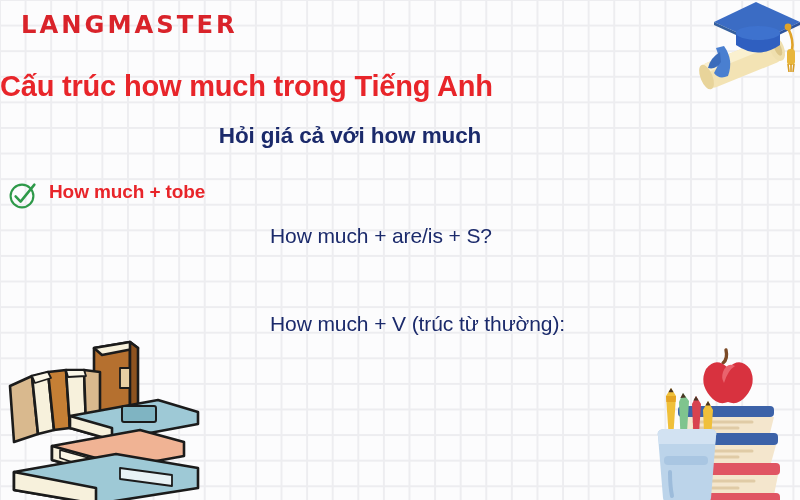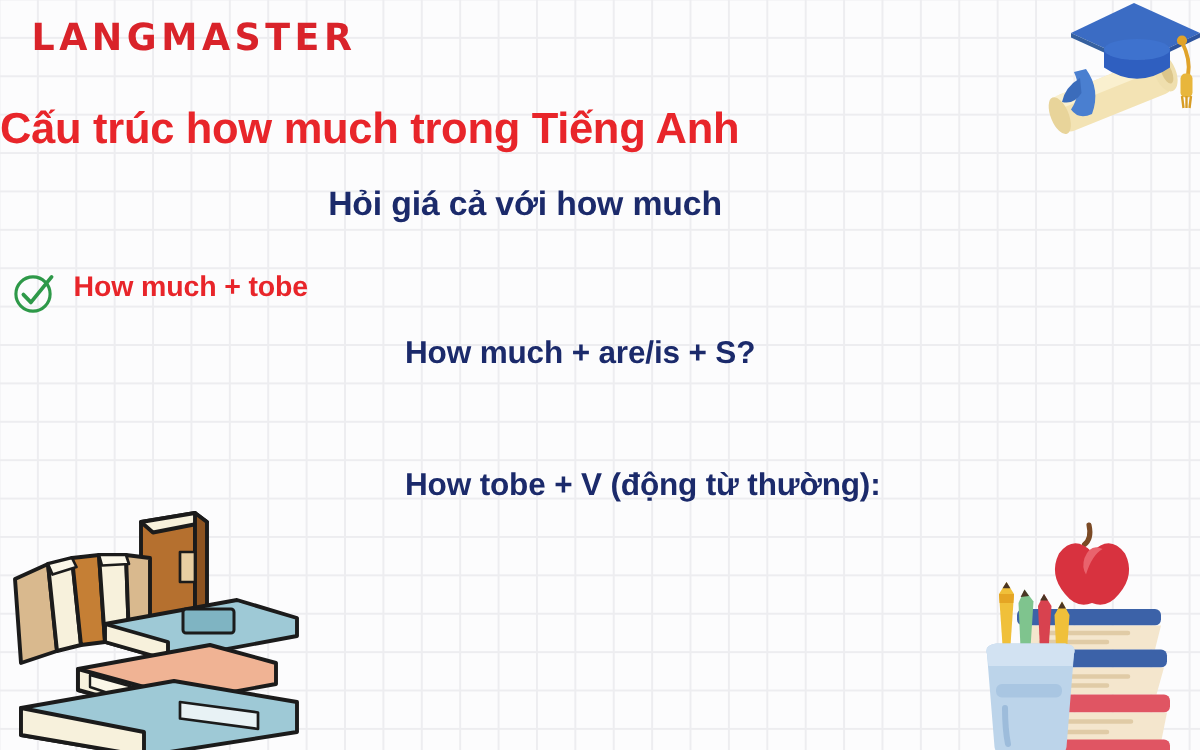--- a/index.html
+++ b/index.html
@@ -85,21 +85,21 @@
     font-size: 19px;
     font-weight: bold;
     color: #e8252a;
     letter-spacing: -0.1px;
     line-height: 24px;
   }
   .indent-row {
     position: absolute;
     left: 270px;
     font-size: 21px;
-    font-weight: bold;
+    font-weight: normal;
     color: #1b2a6b;
     letter-spacing: -0.1px;
     line-height: 27px;
     white-space: nowrap;
   }
   #row-tobe      { top: 180px; }
   #row-areis     { top: 222px; }
   #row-verb      { top: 270px; }
   #row-verbcolon { top: 310px; }
 
@@ -148,21 +148,21 @@
     <svg class="check-icon" viewBox="0 0 30 30" aria-hidden="true">
       <circle cx="14" cy="16" r="11.4" fill="none" stroke="#2e9949" stroke-width="2.1"></circle>
       <path d="M7.6 16.4 L12.6 21.6 L26.4 4.6" fill="none" stroke="#2e9949" stroke-width="2.5" stroke-linecap="round" stroke-linejoin="round"></path>
     </svg>
     <span class="bullet-text">How much + tobe</span>
   </div>
 
   <div class="indent-row" id="row-areis">How much + are/is + S?</div>
 
 
-  <div class="indent-row" id="row-verbcolon">How tobe + V (động từ thường):</div>
+  <div class="indent-row" id="row-verbcolon">How much + V (trúc từ thường):</div>
 
   <div id="title">Cấu trúc how much trong Tiếng Anh</div>
   <div id="subtitle">Hỏi giá cả với how much</div>
 
   <svg class="art" id="art-books" viewBox="0 0 196 164" aria-hidden="true">
     <g stroke="#1b1b1b" stroke-width="2.6" stroke-linejoin="round">
 
       <path d="M86 10 L122 4 L122 70 L86 76 Z" fill="#b5702f"></path>
       <path d="M86 10 L122 4 L130 10 L94 17 Z" fill="#f7f1dc"></path>
       <path d="M122 4 L130 10 L130 74 L122 70 Z" fill="#8d5320"></path>

